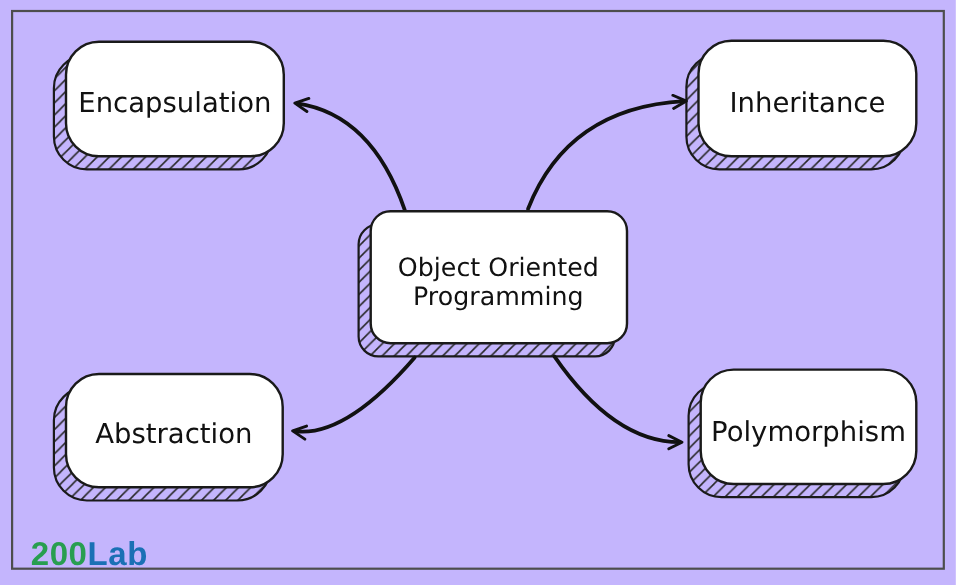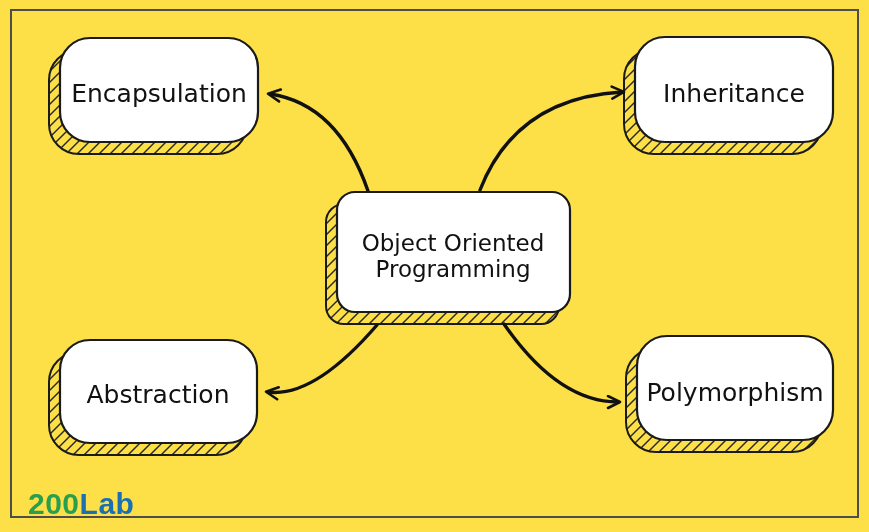--- a/index.html
+++ b/index.html
@@ -1,20 +1,20 @@
 <!DOCTYPE html>
 <html><head>
 <meta charset="utf-8">
 <style>
   html, body { margin: 0; padding: 0; background: #ffffff; }
   .canvas {
     position: relative;
     width: 869px;
     height: 532px;
-    background: #fde047;
+    background: #c4b5fd;
     font-family: "DejaVu Sans", sans-serif;
     overflow: hidden;
   }
   svg { position: absolute; left: 0; top: 0; }
   .frame { fill: none; stroke: #4d4d4d; stroke-width: 2; }
   .shadow { fill: url(#hatch); stroke: #1a1a1a; stroke-width: 2; }
   .node-box { fill: #ffffff; stroke: #1a1a1a; stroke-width: 2.2; }
   .arrow { fill: none; stroke: #111111; stroke-width: 3.4; stroke-linecap: round; }
   .node-label {
     font-family: "DejaVu Sans", sans-serif;

